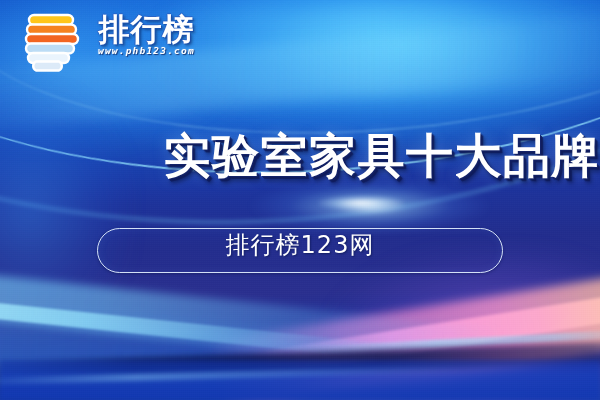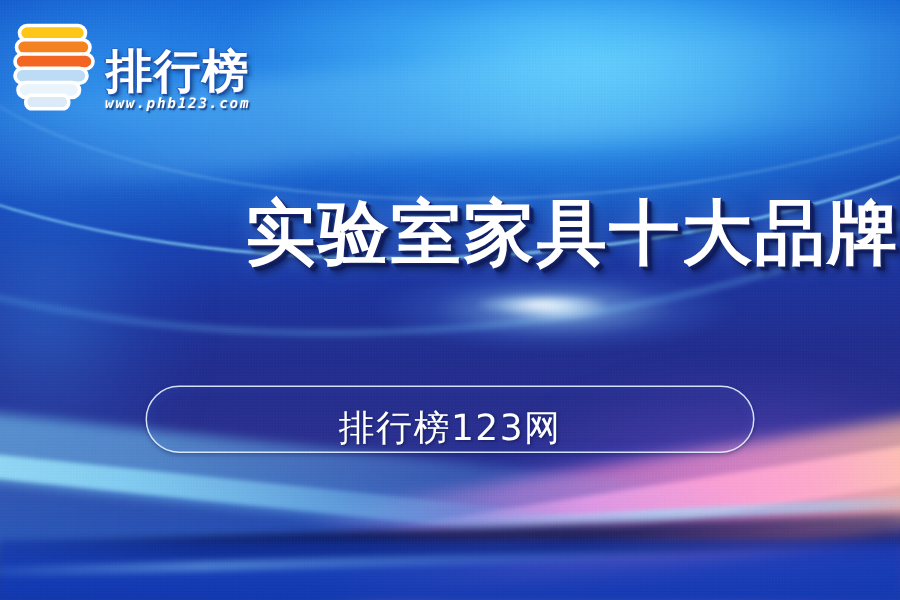--- a/index.html
+++ b/index.html
@@ -196,26 +196,26 @@
     opacity: 0.16;
     background-image:
       repeating-linear-gradient(0deg, rgba(255,255,255,0.05) 0 1px, rgba(0,0,0,0.05) 1px 2px),
       repeating-linear-gradient(90deg, rgba(255,255,255,0.04) 0 1px, rgba(0,0,0,0.04) 1px 2px);
     pointer-events: none;
   }
 
   
   #logo {
     position: absolute;
-    left: 8px;
+    left: 24px;
     top: 12px;
     height: 62px;
     display: flex;
-    align-items: flex-end;
-    gap: 10px;
+    align-items: flex-start;
+    gap: 22px;
     z-index: 5;
   }
   .logo-mark {
     position: relative;
     width: 56px;
     height: 60px;
   }
   .logo-text-wrap {
     position: relative;
     display: flex;
@@ -270,28 +270,28 @@
       2px 2px 0 rgba(16,28,92,0.85),
       3px 3px 1px rgba(12,22,80,0.7),
       4px 5px 4px rgba(6,12,55,0.55),
       0 0 14px rgba(150,210,255,0.35);
   }
 
   
   #subtitle-pill {
     position: absolute;
     left: 97px;
-    top: 257px;
+    top: 228px;
     width: 406px;
     height: 45px;
     border: 1.6px solid rgba(226,240,255,0.92);
     border-radius: 24px;
     box-sizing: border-box;
     display: flex;
-    align-items: flex-end;
+    align-items: flex-start;
     justify-content: center;
     z-index: 6;
     box-shadow: 0 1px 3px rgba(5,15,60,0.35), inset 0 0 10px rgba(120,180,255,0.08);
   }
   #subtitle-text {
     font-size: 24px;
     font-weight: 400;
     letter-spacing: 1px;
     color: #ffffff;
     font-family: "DejaVu Sans", "Liberation Sans", sans-serif;

